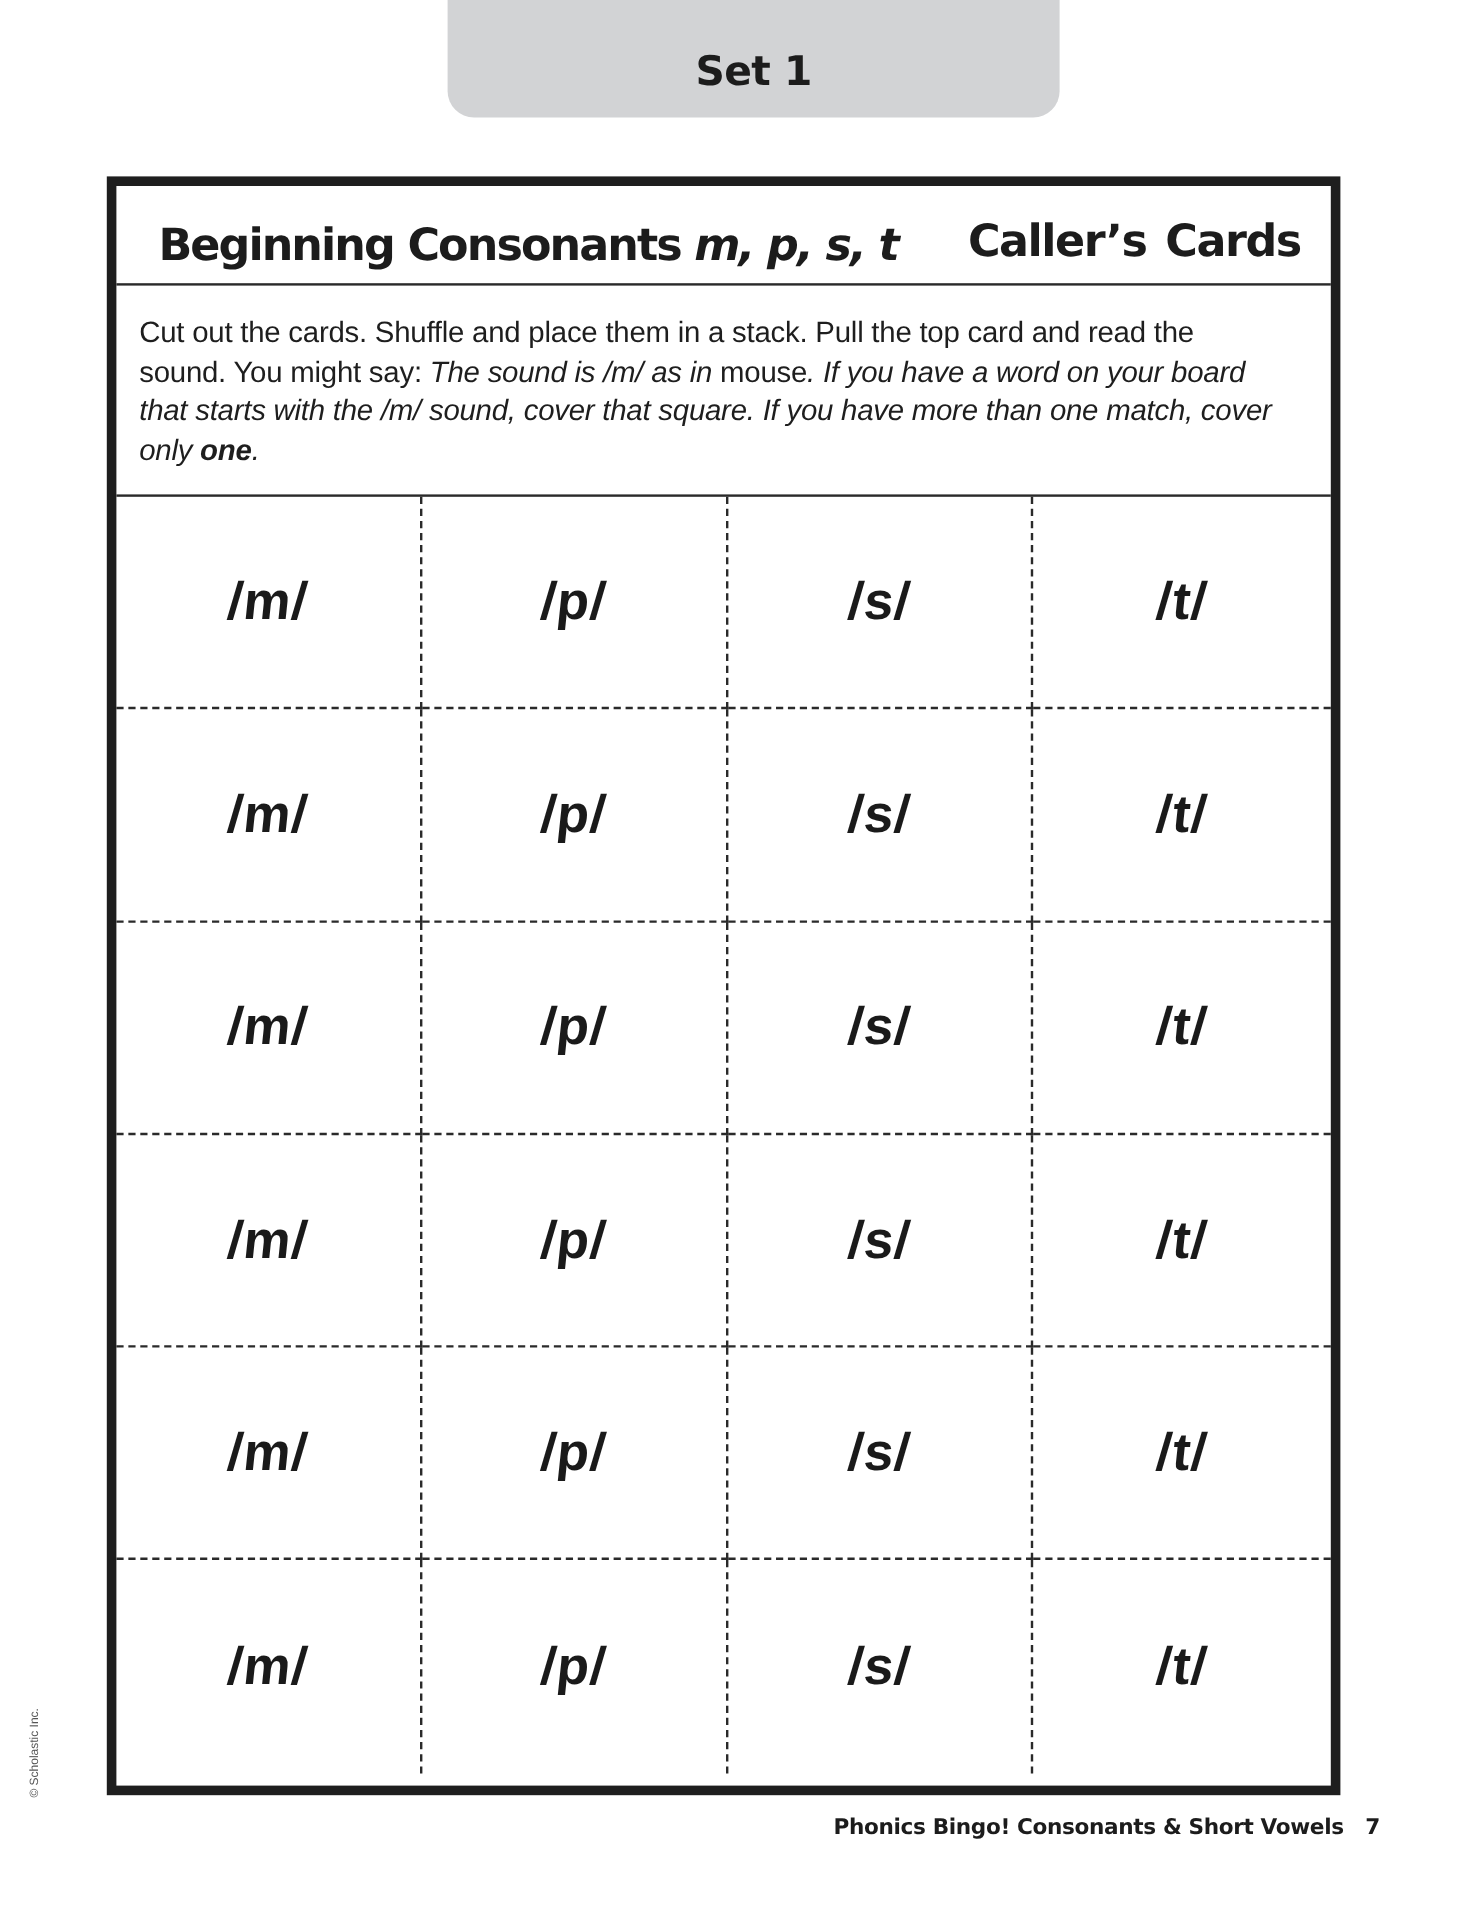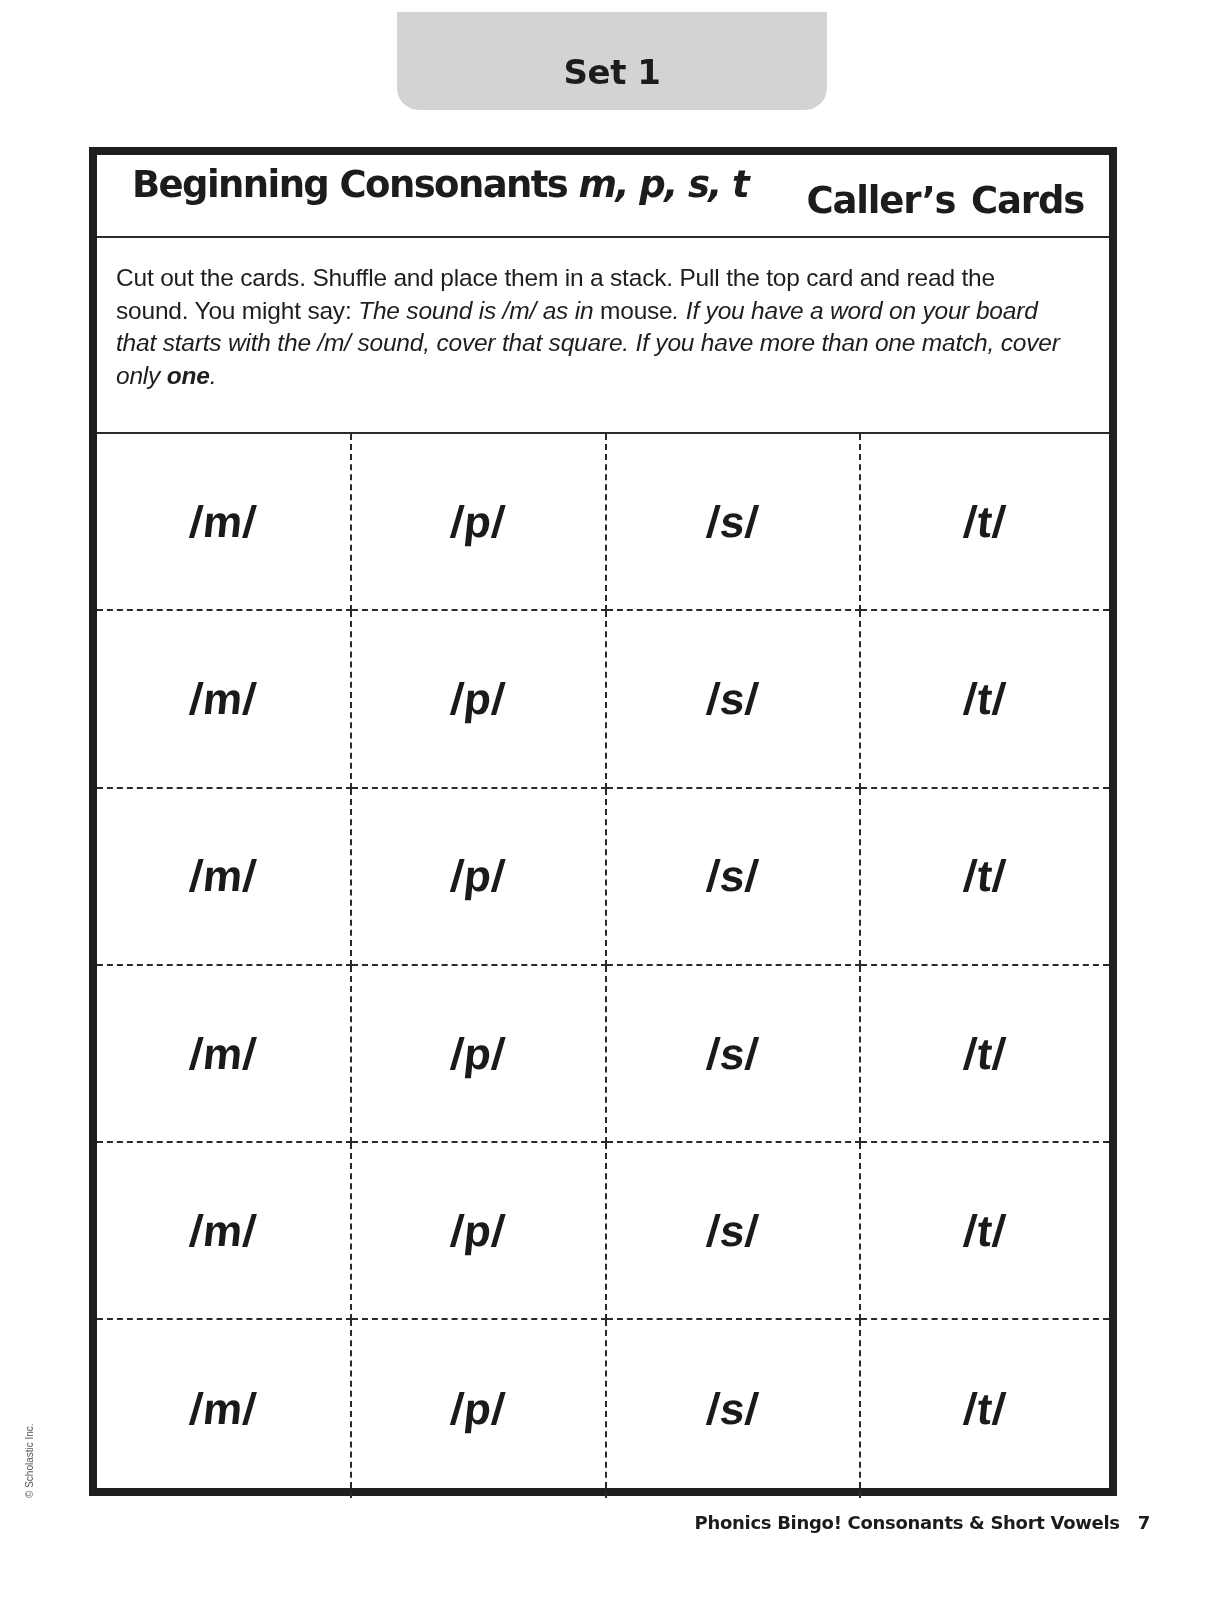--- a/index.html
+++ b/index.html
@@ -1,48 +1,48 @@
 <!DOCTYPE html>
 <html><head>
 <meta charset="utf-8">
 <style>
   html, body { margin: 0; padding: 0; }
   body {
     width: 1232px; height: 1600px; background: #ffffff; position: relative; overflow: hidden;
     font-family: "Liberation Sans", sans-serif; color: #1a1a1a;
   }
   .set-tab {
-    position: absolute; left: 373px; top: 12px; width: 430px; height: 98px;
+    position: absolute; left: 373px; top: 0; width: 510px; height: 98px;
     background: #d2d3d5; border-radius: 0 0 22px 22px;
-    display: flex; align-items: flex-end; justify-content: center; margin-left: 24px;
+    display: flex; align-items: flex-end; justify-content: center;
   }
   .set-tab span {
     font-family: "DejaVu Sans", sans-serif; font-weight: bold; font-size: 34px;
     margin-bottom: 18px; letter-spacing: -0.5px; color: #1c1c1c;
   }
   .frame {
     position: absolute; left: 89px; top: 147px; width: 1012px; height: 1333px;
     border: 8px solid #1e1e1e; background: #fff;
   }
   .title-row {
     height: 81px; border-bottom: 2px solid #2a2a2a; position: relative;
   }
   .title-left {
-    position: absolute; left: 35px; top: 8px;
+    position: absolute; left: 35px; top: 28px;
     font-family: "DejaVu Sans", sans-serif; font-weight: bold; font-size: 37px;
     letter-spacing: -1.6px; color: #1c1c1c; white-space: nowrap;
   }
   .title-left i { font-style: italic; }
   .title-right {
     position: absolute; right: 25px; top: 24px;
     font-family: "DejaVu Sans", sans-serif; font-weight: bold; font-size: 37px;
     letter-spacing: -1.2px; color: #1c1c1c; white-space: nowrap; word-spacing: 4px;
   }
   .instructions {
-    height: 196px; border-bottom: 2px solid #2a2a2a; box-sizing: border-box;
+    height: 176px; border-bottom: 2px solid #2a2a2a; box-sizing: border-box;
     padding: 24px 40px 0 19px;
     font-size: 24.5px; line-height: 32.5px; color: #1e1e1e; letter-spacing: -0.2px;
   }
   .instructions i { font-style: italic; }
   .instructions b { font-weight: bold; font-style: italic; }
   .grid {
     display: grid; grid-template-columns: 255px 255px 254px 248px;
     grid-template-rows: repeat(6, 177.3px);
   }
   .cell {

